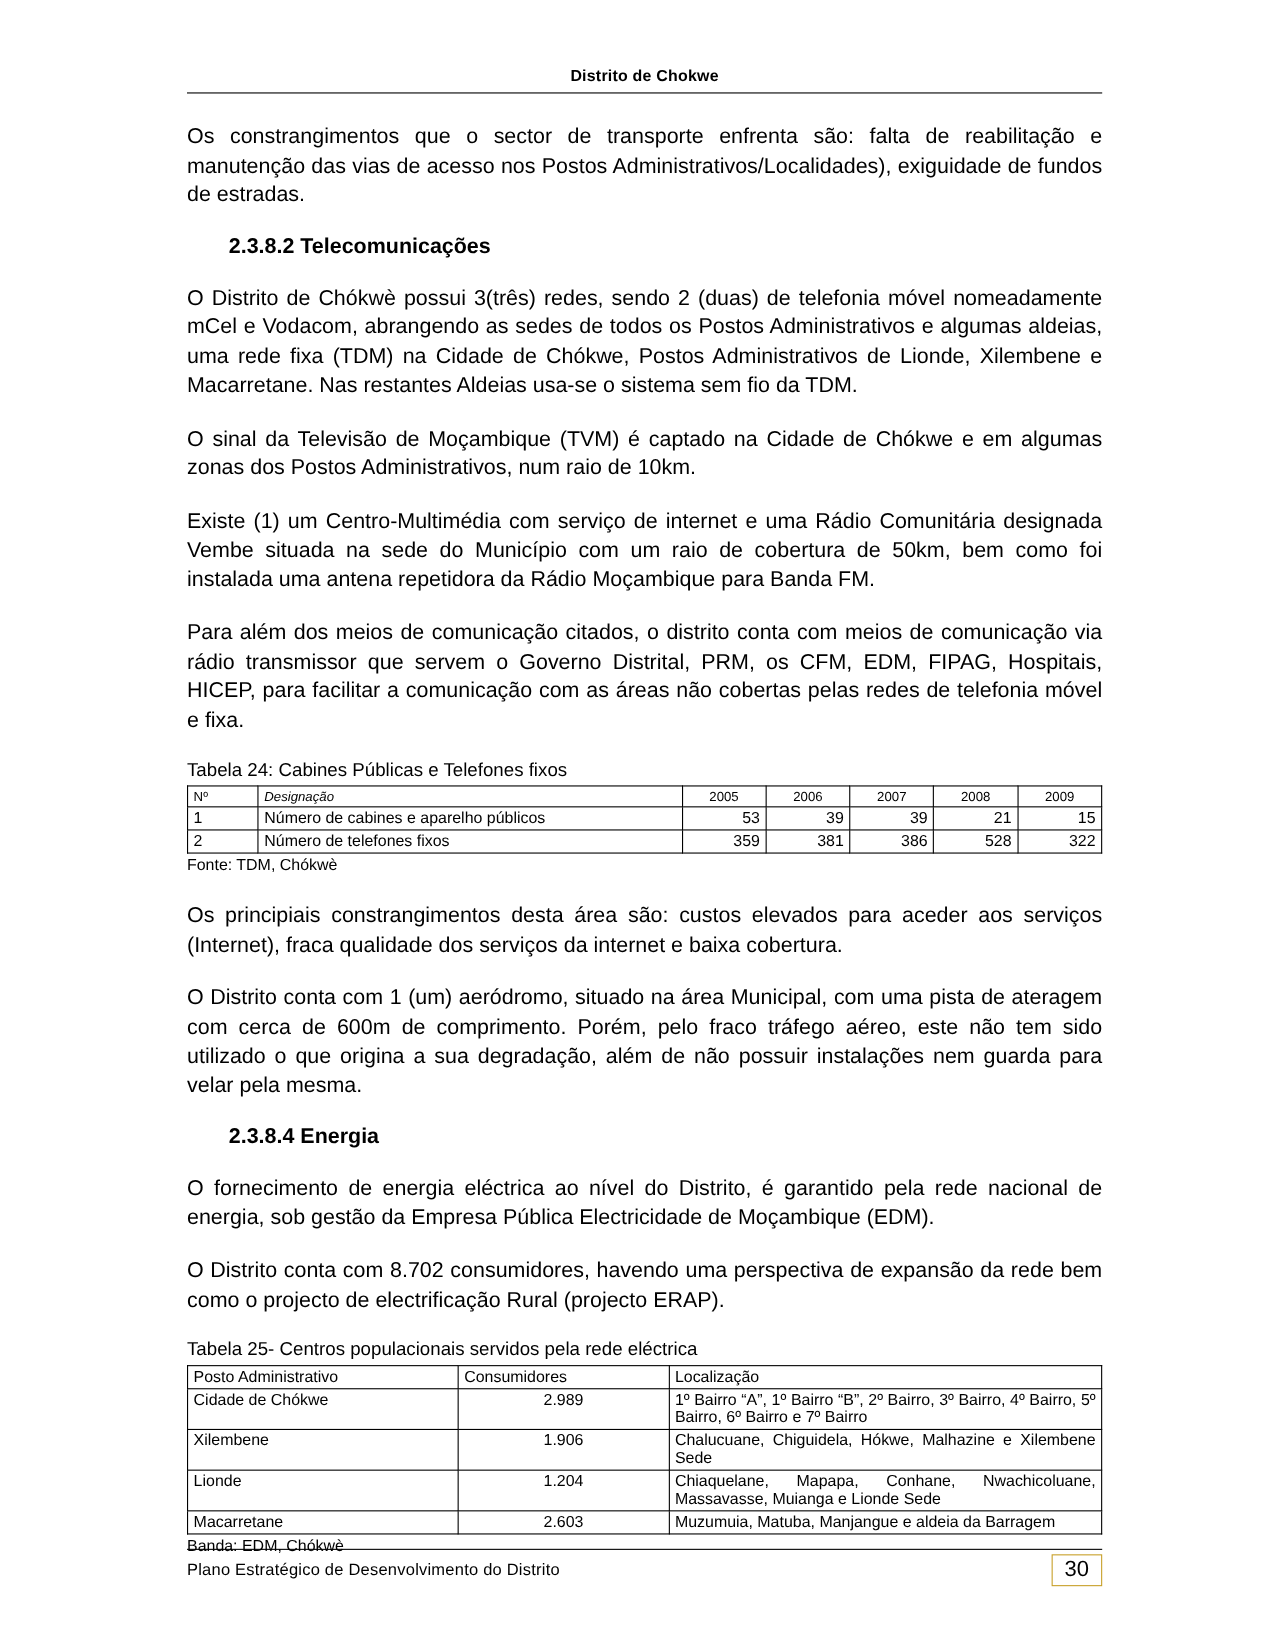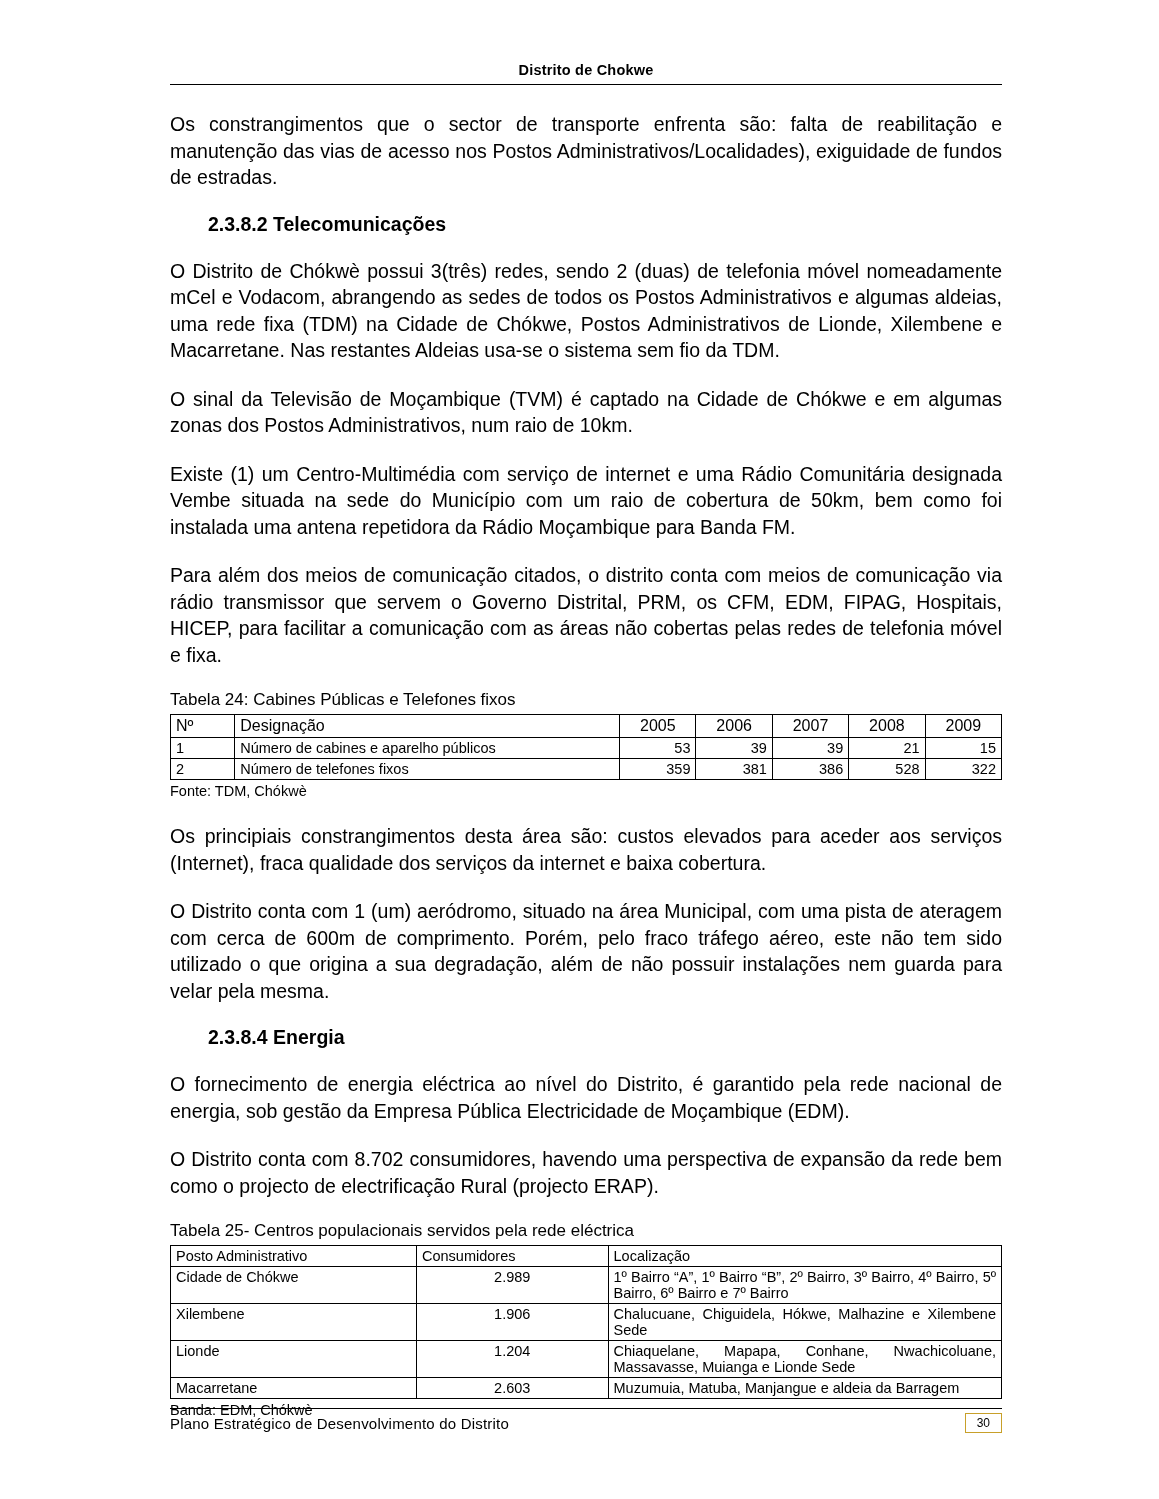--- a/index.html
+++ b/index.html
@@ -67,24 +67,24 @@
   table.doc-table td, table.doc-table th {
     border: 1px solid #000;
     padding: 2px 5px;
     vertical-align: top;
     font-weight: normal;
   }
   
   .t24 th {
     font-weight: bold;
     text-align: left;
-    font-size: 16px;
+    font-size: 12px;
   }
   .t24 .c-n { width: 54px; text-align: left; }
-  .t24 .c-desig { width: 380px; text-align: left; }
+  .t24 .c-desig { width: 380px; text-align: left; font-style: italic; }
   .t24 .c-yr { width: 66px; text-align: center; }
   .t24 td.num { text-align: right; }
   .t24 th.yr { text-align: center; }
   .fonte {
     font-size: 14.5px;
     margin: 3px 0 24px 0;
   }
   
   .t25 th {
     font-weight: bold;
@@ -113,21 +113,21 @@
     align-items: center;
     justify-content: space-between;
   }
   .footer-text {
     font-size: 15px;
     letter-spacing: 0.2px;
   }
   .page-num {
     border: 1.5px solid #c8a02a;
     padding: 2px 11px;
-    font-size: 12px;
+    font-size: 20px;
     background: #fff;
   }
 </style>
 </head>
 <body>
 
 <div class="page">
 
   <div class="content">
 

